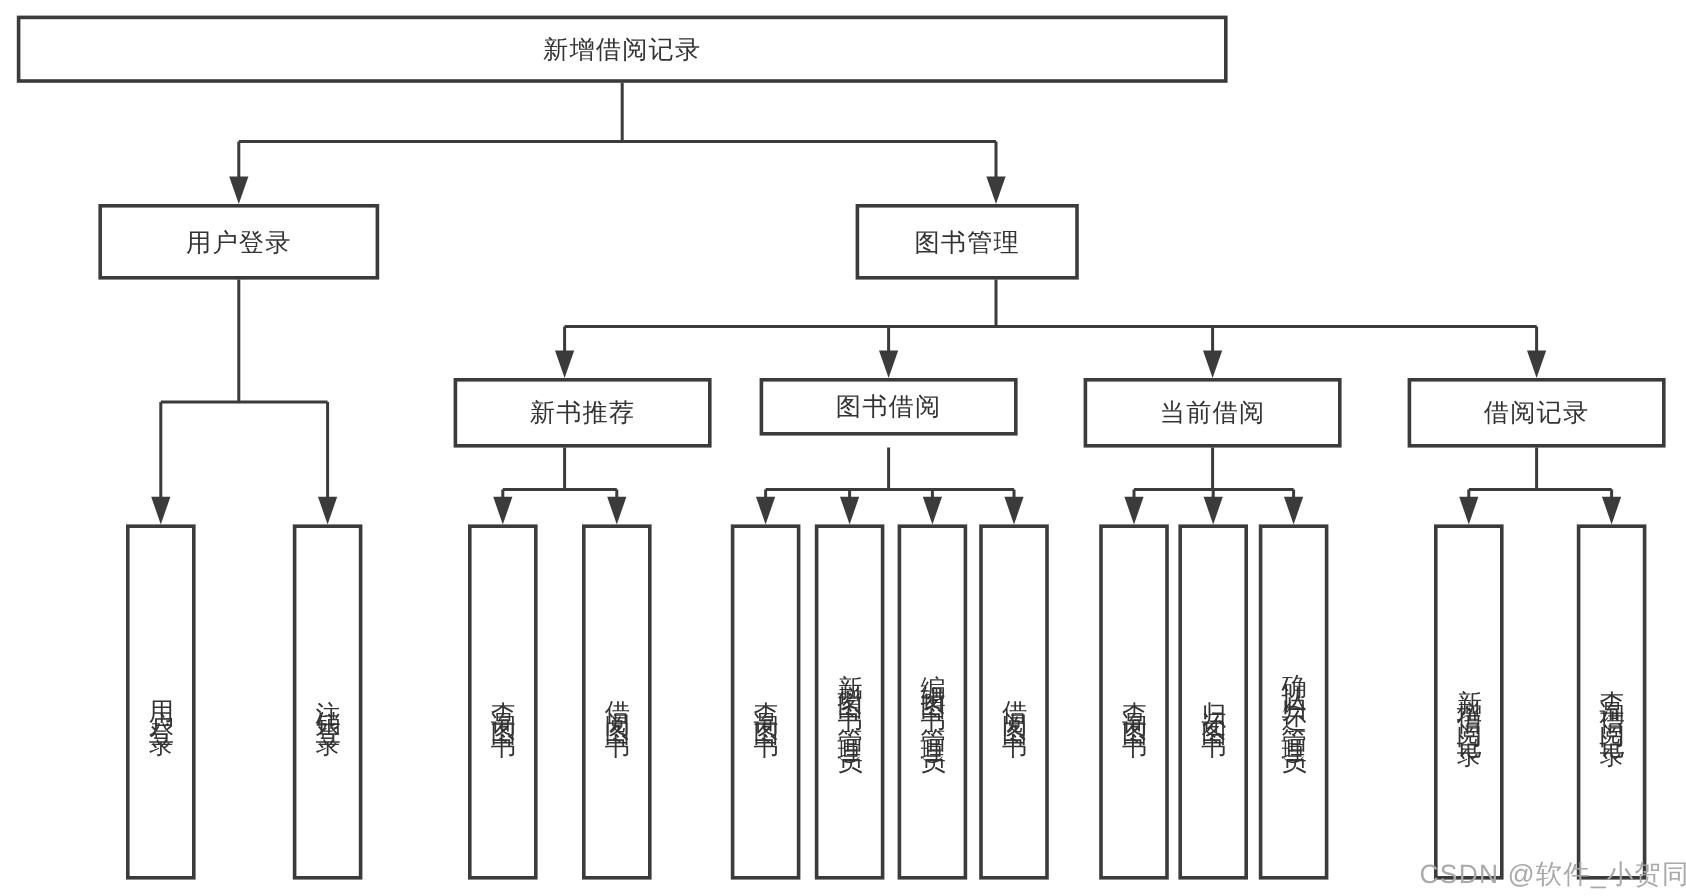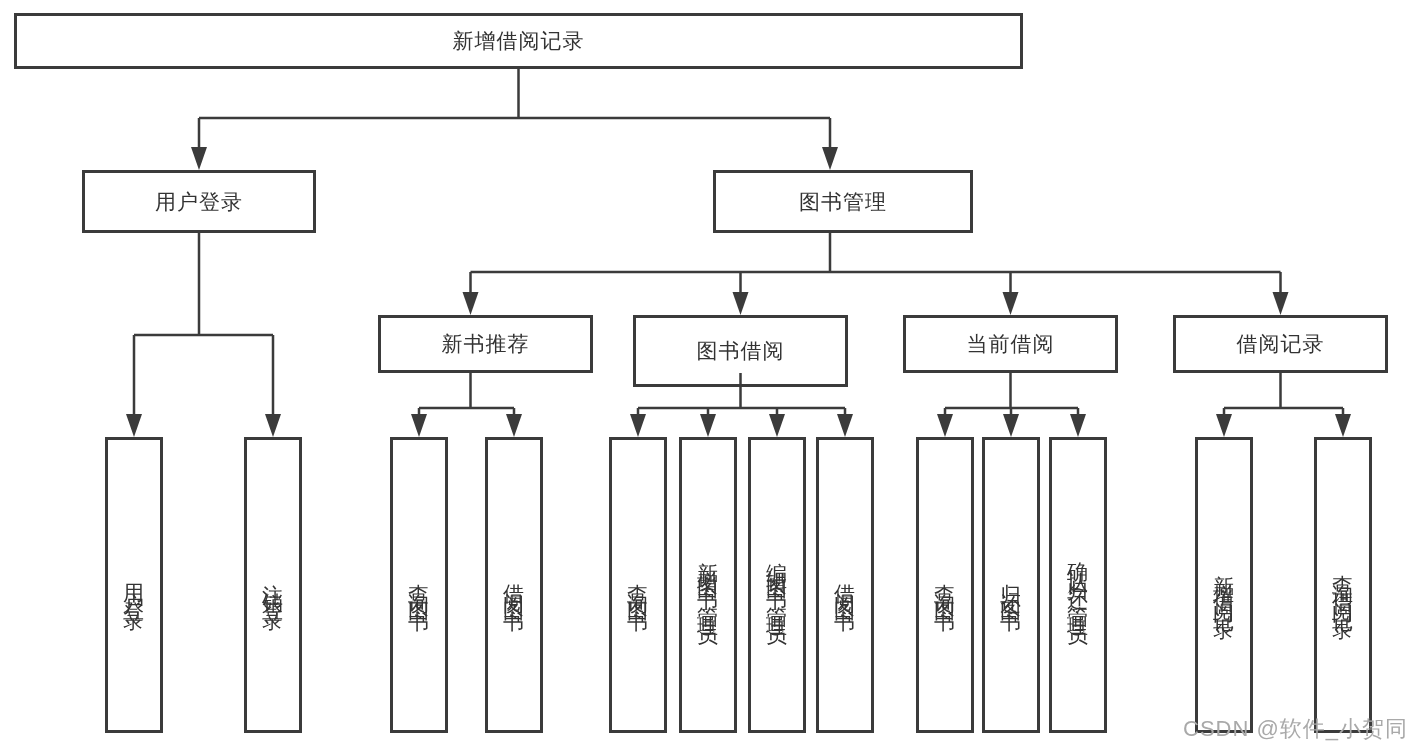--- a/index.html
+++ b/index.html
@@ -66,28 +66,28 @@
 
 <div class="stage">
 
   <div class="box" style="left:14px;top:13px;width:1009px;height:56px">
     <span class="hlabel">新增借阅记录</span>
   </div>
 
   <div class="box" style="left:82px;top:170px;width:234px;height:63px">
     <span class="hlabel">用户登录</span>
   </div>
-  <div class="box" style="left:713px;top:170px;width:260px;height:63px">
+  <div class="box" style="left:713px;top:170px;width:186px;height:63px">
     <span class="hlabel">图书管理</span>
   </div>
 
   <div class="box" style="left:378px;top:315px;width:215px;height:58px">
     <span class="hlabel">新书推荐</span>
   </div>
-  <div class="box" style="left:633px;top:315px;width:215px;height:72px">
+  <div class="box" style="left:633px;top:315px;width:215px;height:48px">
     <span class="hlabel">图书借阅</span>
   </div>
   <div class="box" style="left:903px;top:315px;width:215px;height:58px">
     <span class="hlabel">当前借阅</span>
   </div>
   <div class="box" style="left:1173px;top:315px;width:215px;height:58px">
     <span class="hlabel">借阅记录</span>
   </div>
 
   <div class="box" style="left:105px;top:437px;width:58px;height:296px">

